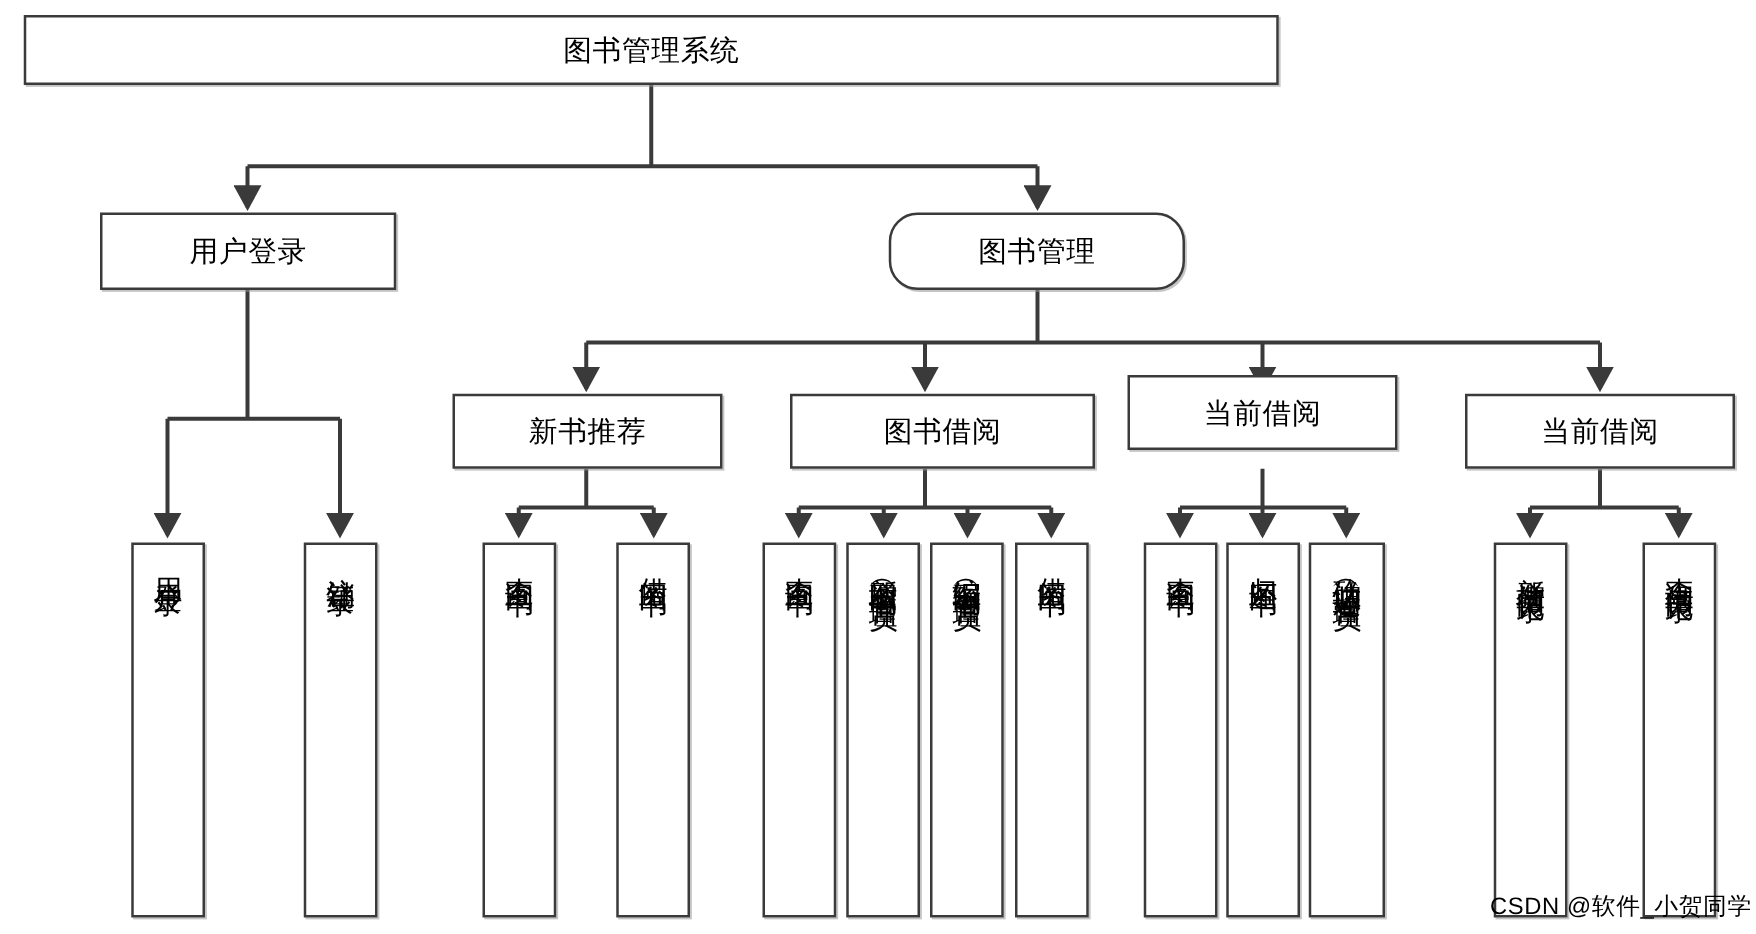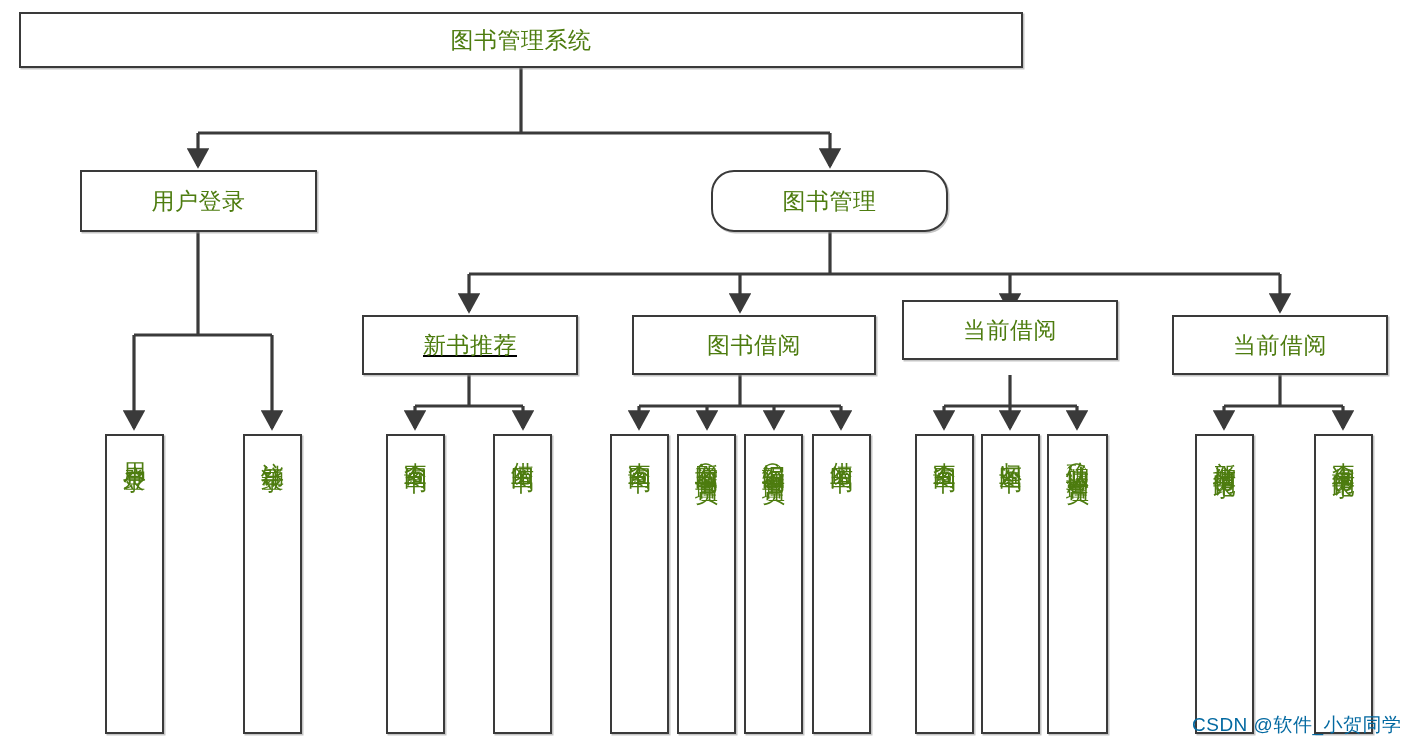--- a/index.html
+++ b/index.html
@@ -25,21 +25,21 @@
     position: absolute;
     box-sizing: border-box;
     background: #ffffff;
     border: 2.5px solid #3a3a3a;
     display: flex;
     align-items: center;
     justify-content: center;
     box-shadow: 1.5px 1.5px 0 0 rgba(150,150,150,0.55);
   }
   .node-label {
-    color: #4d7c0f;
+    color: #000000;
     font-size: 23px;
     line-height: 1.25;
     letter-spacing: 0.5px;
     white-space: nowrap;
     -webkit-font-smoothing: antialiased;
   }
   .node-box.vertical {
     align-items: flex-start;
     justify-content: center;
     padding-top: 8px;
@@ -51,21 +51,21 @@
     font-size: 23px;
     letter-spacing: 3px;
     line-height: 1;
     max-height: 100%;
   }
   .watermark {
     position: absolute;
     left: 1192px;
     top: 712px;
     font-size: 19px;
-    color: #0369a1;
+    color: #000000;
     white-space: nowrap;
     letter-spacing: 0.5px;
     pointer-events: none;
   }
 </style>
 </head>
 <body>
 
 <svg id="canvas" viewBox="0 0 1405 747" aria-hidden="true">
   <defs>
@@ -121,21 +121,21 @@
   <span class="node-label">图书管理系统</span>
 </div>
 
 <div class="node-box" style="left:80px; top:170px; width:237px; height:62px;">
   <span class="node-label">用户登录</span>
 </div>
 <div class="node-box" style="left:711px; top:170px; width:237px; height:62px;border-radius:23px;">
   <span class="node-label">图书管理</span>
 </div>
 
-<div class="node-box" style="left:362px; top:315px; width:216px; height:60px;text-decoration:underline;">
+<div class="node-box" style="left:362px; top:315px; width:216px; height:60px;">
   <span class="node-label">新书推荐</span>
 </div>
 <div class="node-box" style="left:632px; top:315px; width:244px; height:60px;">
   <span class="node-label">图书借阅</span>
 </div>
 <div class="node-box" style="left:902px; top:300px; width:216px; height:60px;">
   <span class="node-label">当前借阅</span>
 </div>
 <div class="node-box" style="left:1172px; top:315px; width:216px; height:60px;">
   <span class="node-label">当前借阅</span>

